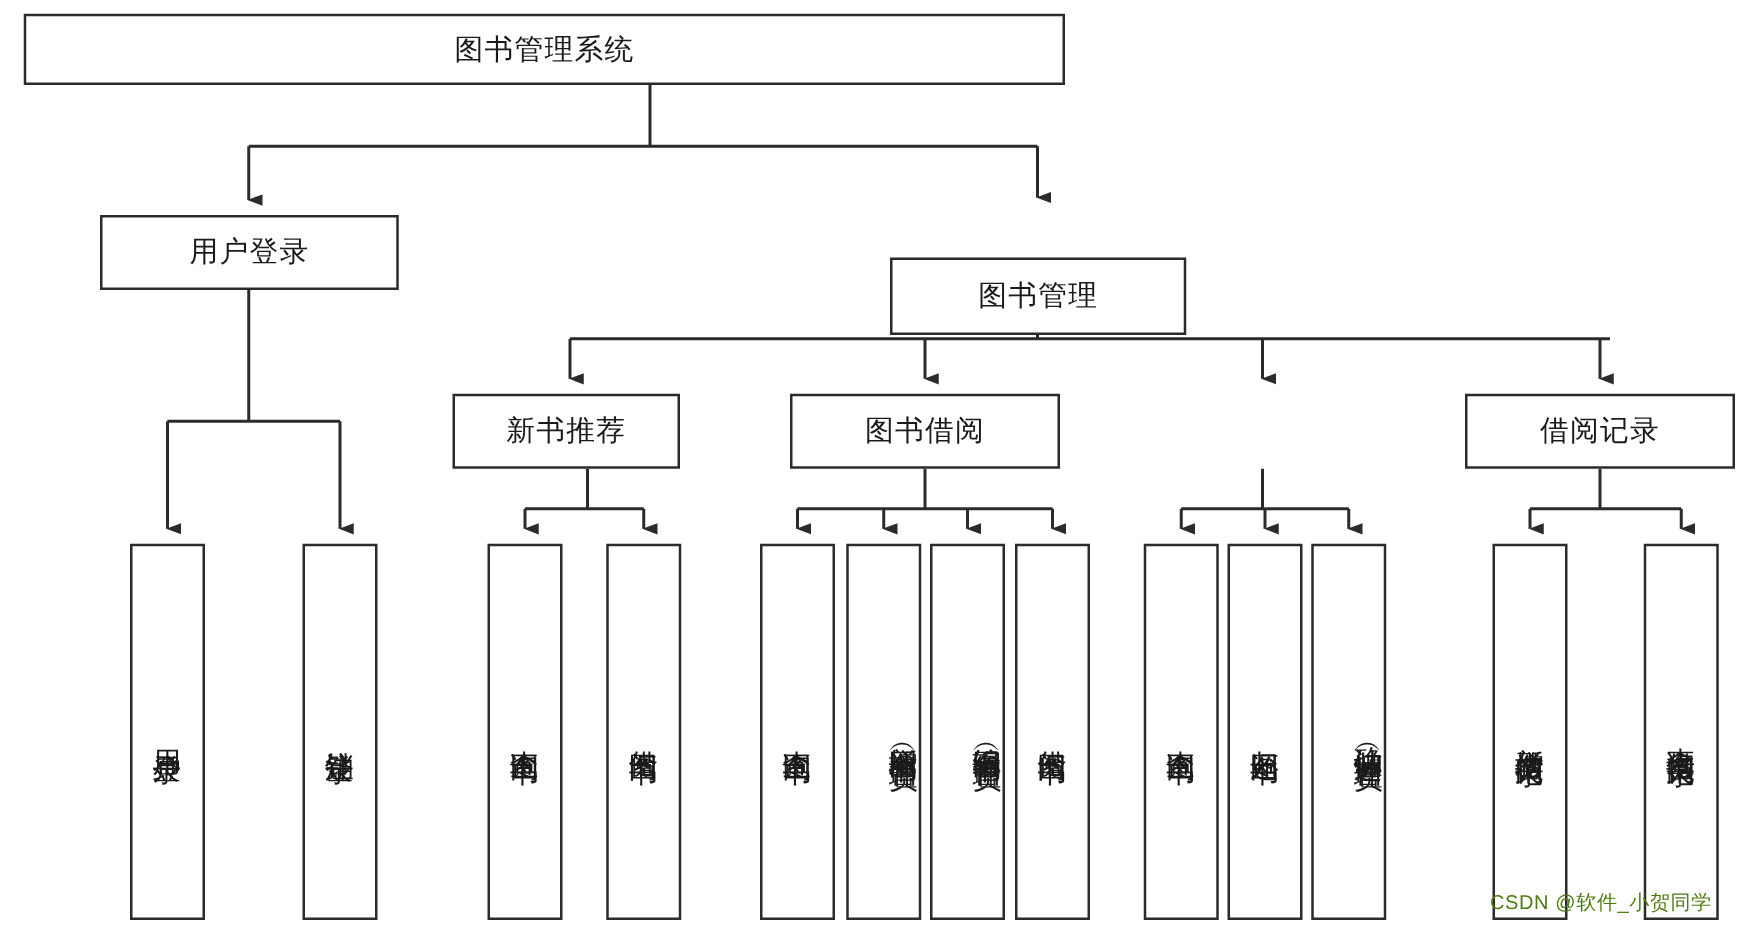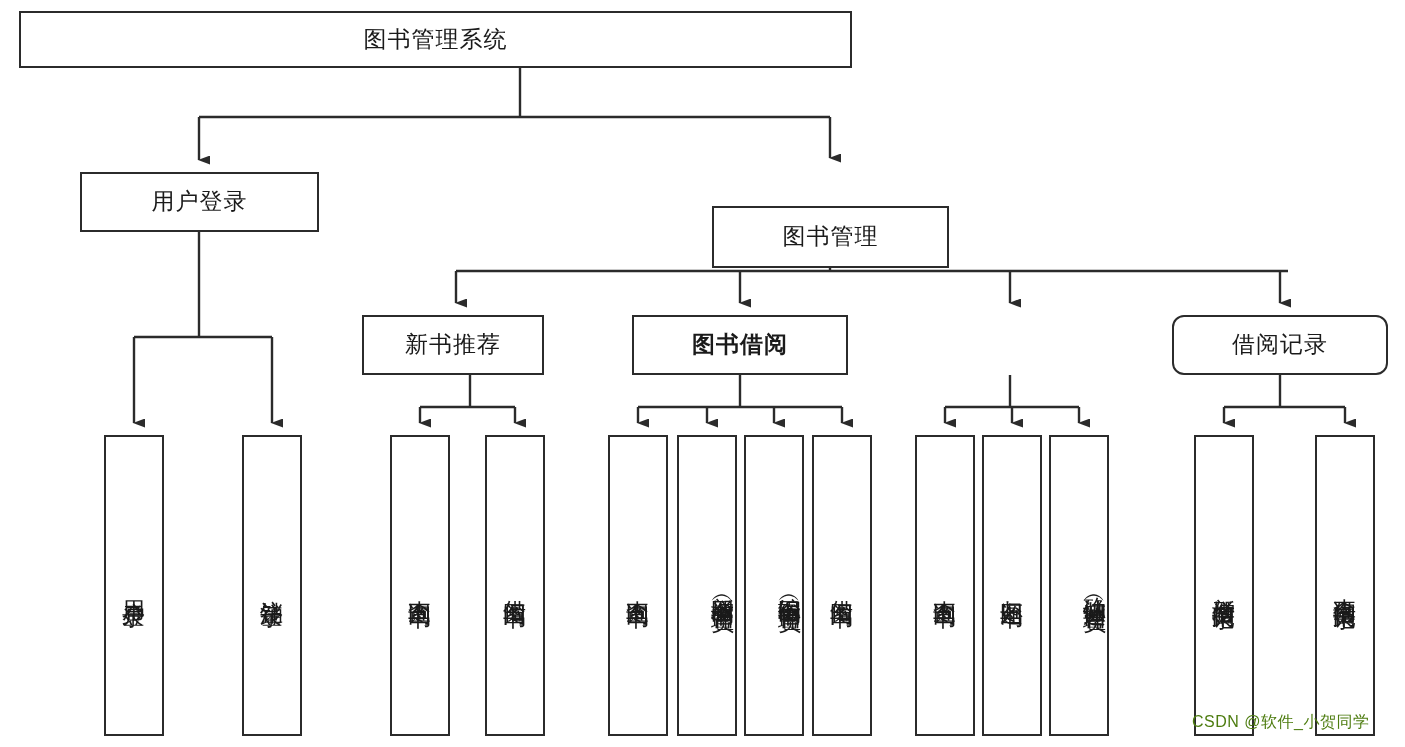--- a/index.html
+++ b/index.html
@@ -116,22 +116,22 @@
       <path d="M1345,407 L1345,423" marker-end="url(#arrow)"></path>
     </g>
   </svg>
 
   <div class="node horiz" style="left: 19px; top: 11px; width: 833px; height: 57px;">图书管理系统</div>
 
   <div class="node horiz" style="left: 80px; top: 172px; width: 239px; height: 60px;">用户登录</div>
   <div class="node horiz" style="left: 712px; top: 181px; width: 237px; height: 62px; margin-top: 25px;">图书管理</div>
 
   <div class="node horiz" style="left: 362px; top: 315px; width: 182px; height: 60px;">新书推荐</div>
-  <div class="node horiz" style="left: 632px; top: 315px; width: 216px; height: 60px; font-weight: bold;">图书借阅</div>
-  <div class="node horiz" style="left: 1172px; top: 315px; width: 216px; height: 60px; border-radius: 12px;">借阅记录</div>
+  <div class="node horiz" style="left: 632px; top: 315px; width: 216px; height: 60px;">图书借阅</div>
+  <div class="node horiz" style="left: 1172px; top: 315px; width: 216px; height: 60px;">借阅记录</div>
 
   <div class="node vert centered" style="left: 104px; top: 435px; width: 60px; height: 301px;">用户登录</div>
   <div class="node vert centered" style="left: 242px; top: 435px; width: 60px; height: 301px;">注销登录</div>
   <div class="node vert centered" style="left: 390px; top: 435px; width: 60px; height: 301px;">查询图书</div>
   <div class="node vert centered" style="left: 485px; top: 435px; width: 60px; height: 301px;">借阅图书</div>
   <div class="node vert centered" style="left: 608px; top: 435px; width: 60px; height: 301px;">查询图书</div>
   <div class="node vert" style="left: 677px; top: 435px; width: 60px; height: 301px;">新增图书（管理员）</div>
   <div class="node vert" style="left: 744px; top: 435px; width: 60px; height: 301px;">编辑图书（管理员）</div>
   <div class="node vert centered" style="left: 812px; top: 435px; width: 60px; height: 301px;">借阅图书</div>
   <div class="node vert centered" style="left: 915px; top: 435px; width: 60px; height: 301px;">查询图书</div>

